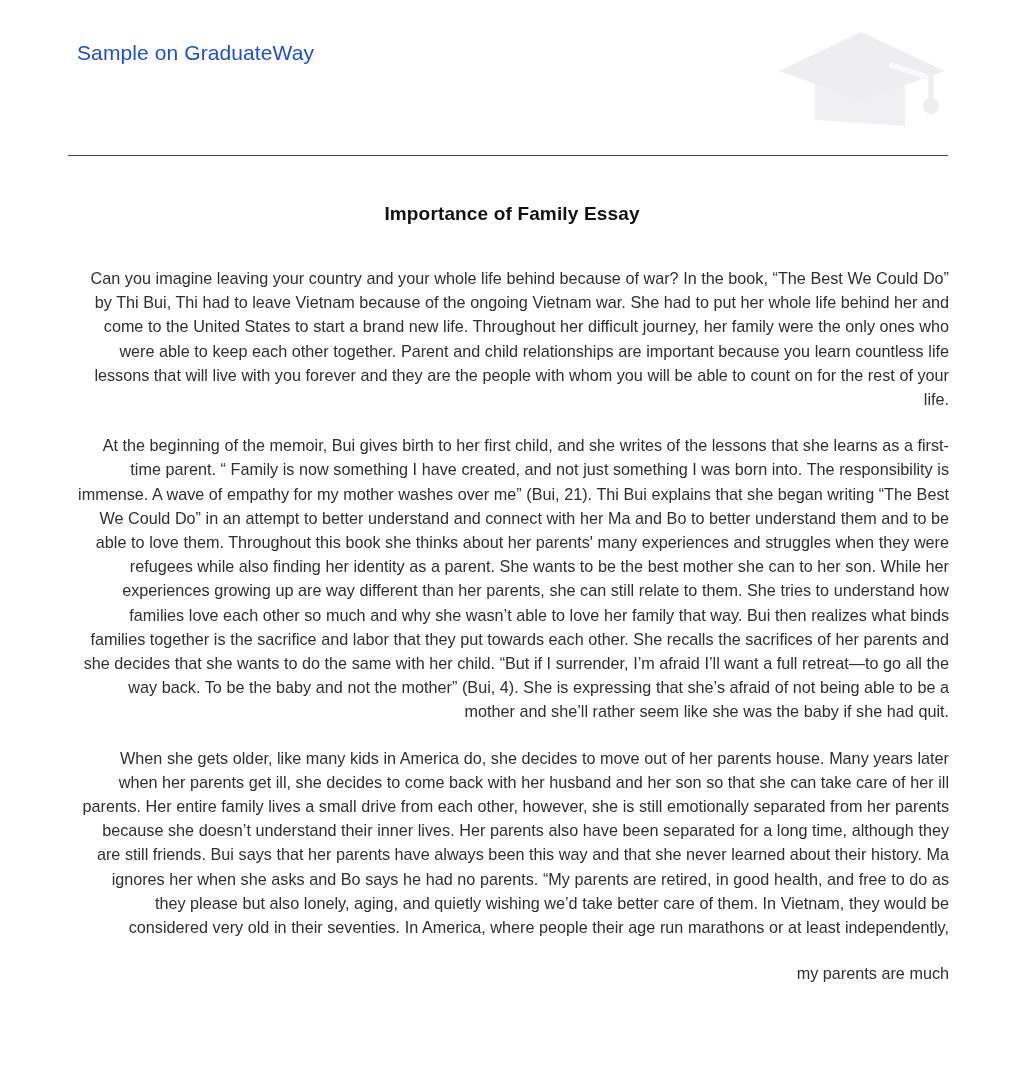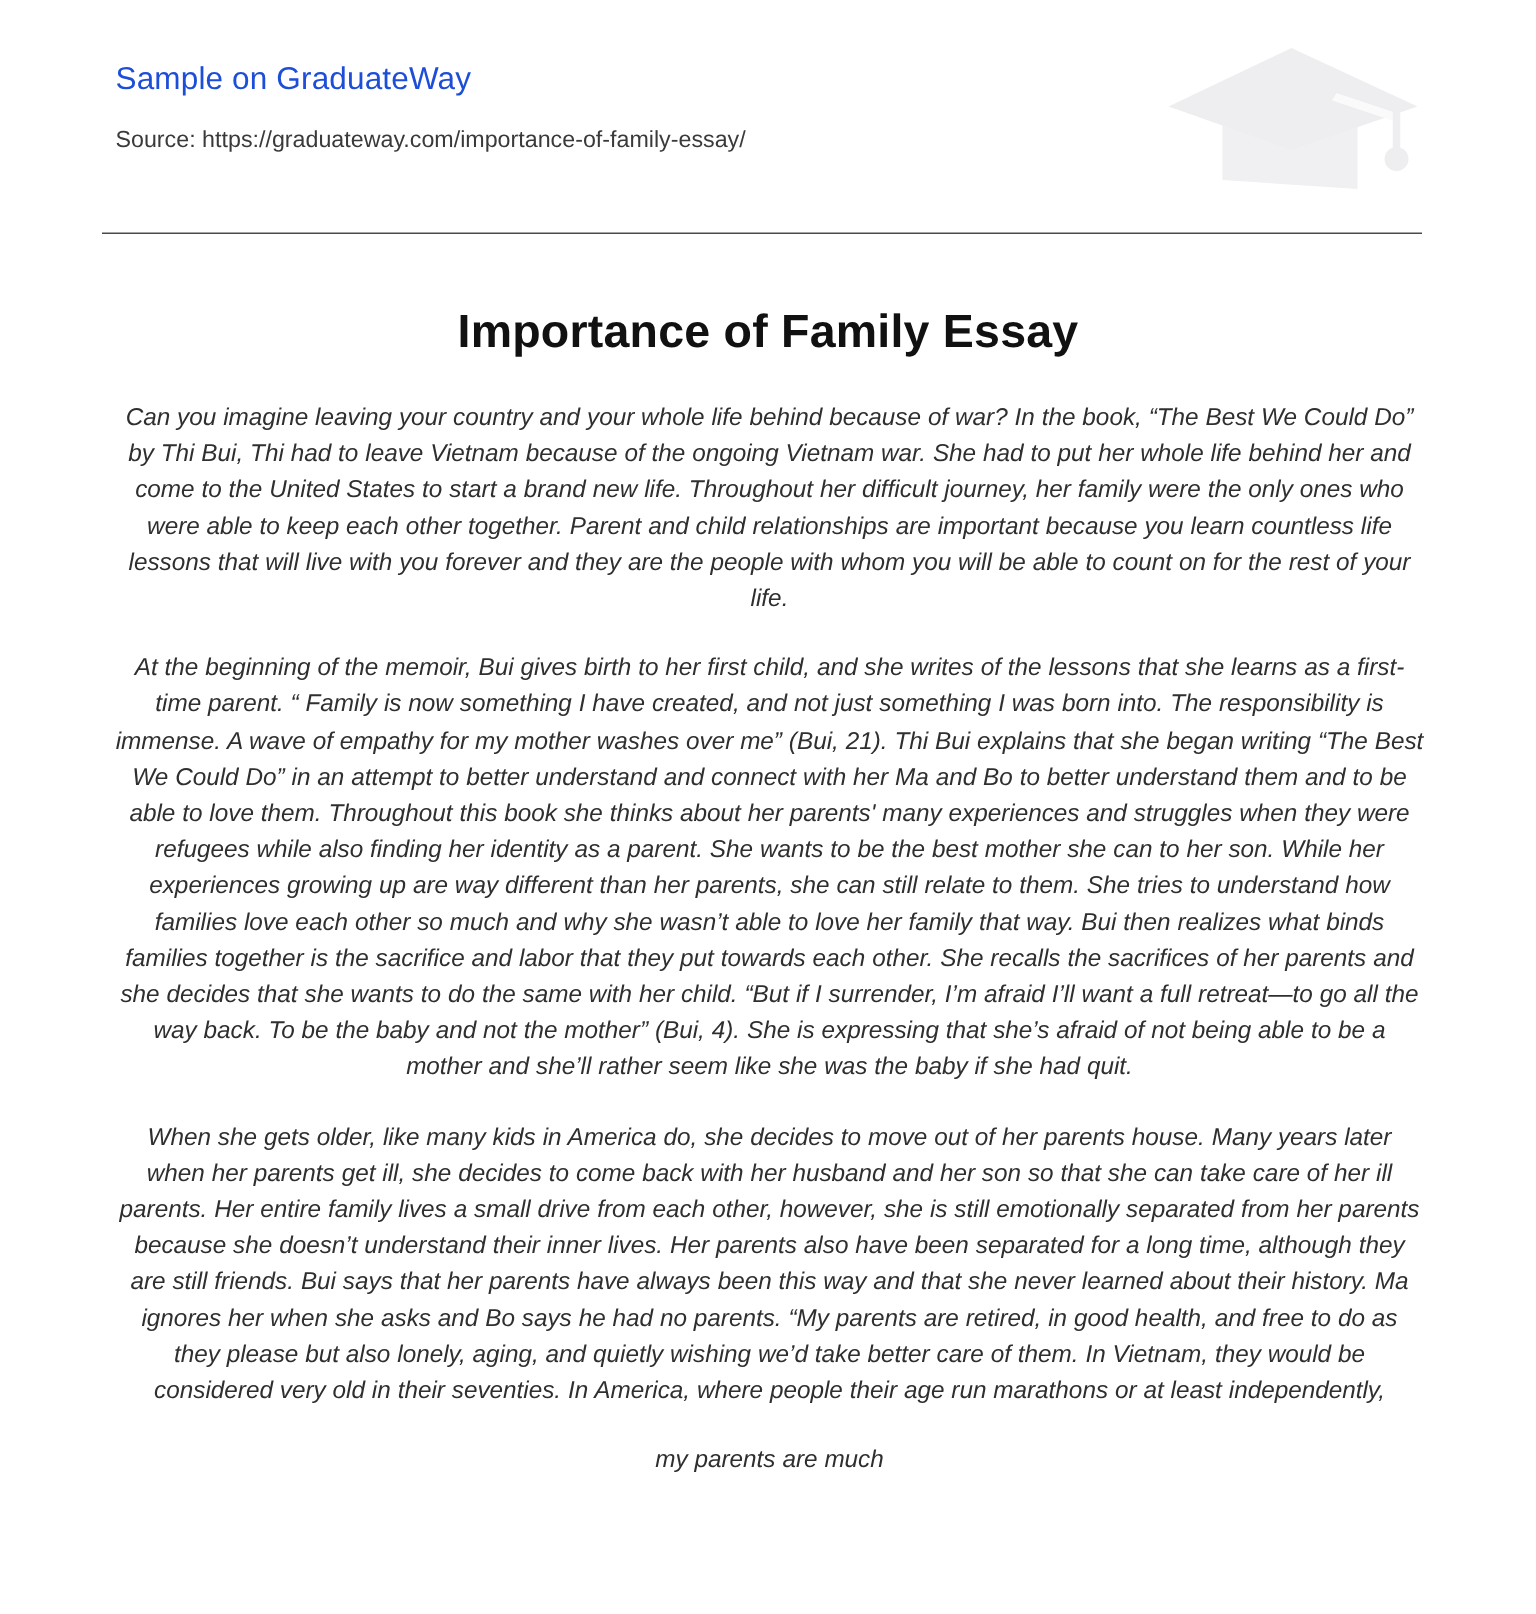--- a/index.html
+++ b/index.html
@@ -71,59 +71,54 @@
   }
   .logo svg { display: block; }
 
   
   .doc-title {
     position: absolute;
     left: 0;
     top: 203px;
     width: 1024px;
     text-align: center;
-    font-size: 31px;
+    font-size: 19px;
     font-weight: 700;
     color: #111111;
     letter-spacing: 0.15px;
     margin: 0;
   }
 
   
   .body-copy {
     position: absolute;
     left: 77px;
     top: 266px;
     width: 872px;
   }
 
   .body-copy p {
     margin: 0 0 22px 0;
     font-size: 16.2px;
     line-height: 24.2px;
     color: #2f2f2f;
-    text-align: center;
+    text-align: right;
     word-spacing: 0.1px;
-    font-style: italic;
   }
   .body-copy p:last-child {
     margin-bottom: 0;
   }
 </style>
 </head>
 <body>
 
 <div class="page">
 
   <div class="header">
     <h1 class="site-name">Sample on GraduateWay</h1>
-    <div class="source-line">
-      <span class="source-label">Source:</span>
-      <span class="source-url">https://graduateway.com/importance-of-family-essay/</span>
-    </div>
   </div>
 
   <div class="logo">
     <svg width="180" height="112" viewBox="0 0 180 112" xmlns="http://www.w3.org/2000/svg" aria-hidden="true">
 
       <path d="M42 52 L42 96 L132 102 L132 52 Z" fill="#f0f0f2"></path>
       <path d="M42 52 L88 72 L132 52 L88 36 Z" fill="#e9e9ec"></path>
 
       <path d="M88 8 L172 47 L88 76 L6 47 Z" fill="#eeeef0"></path>
 

